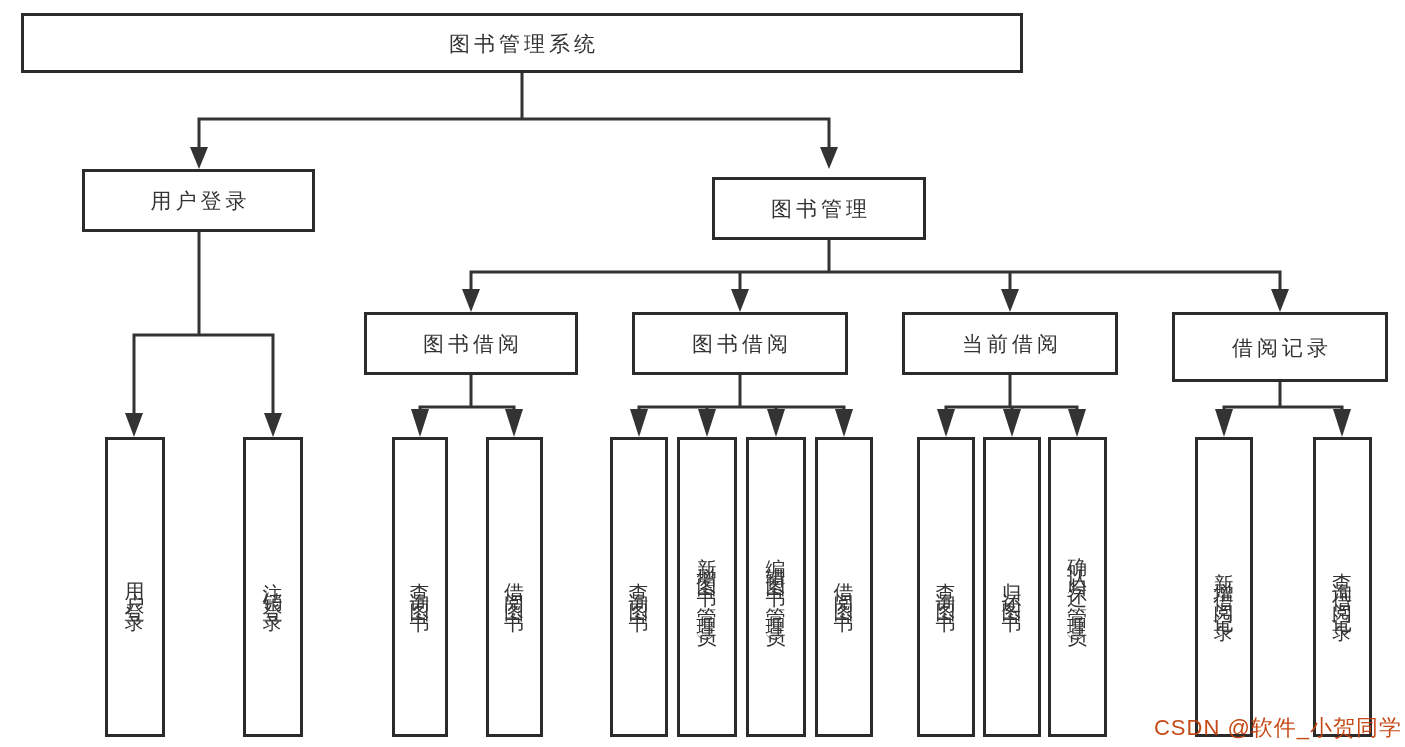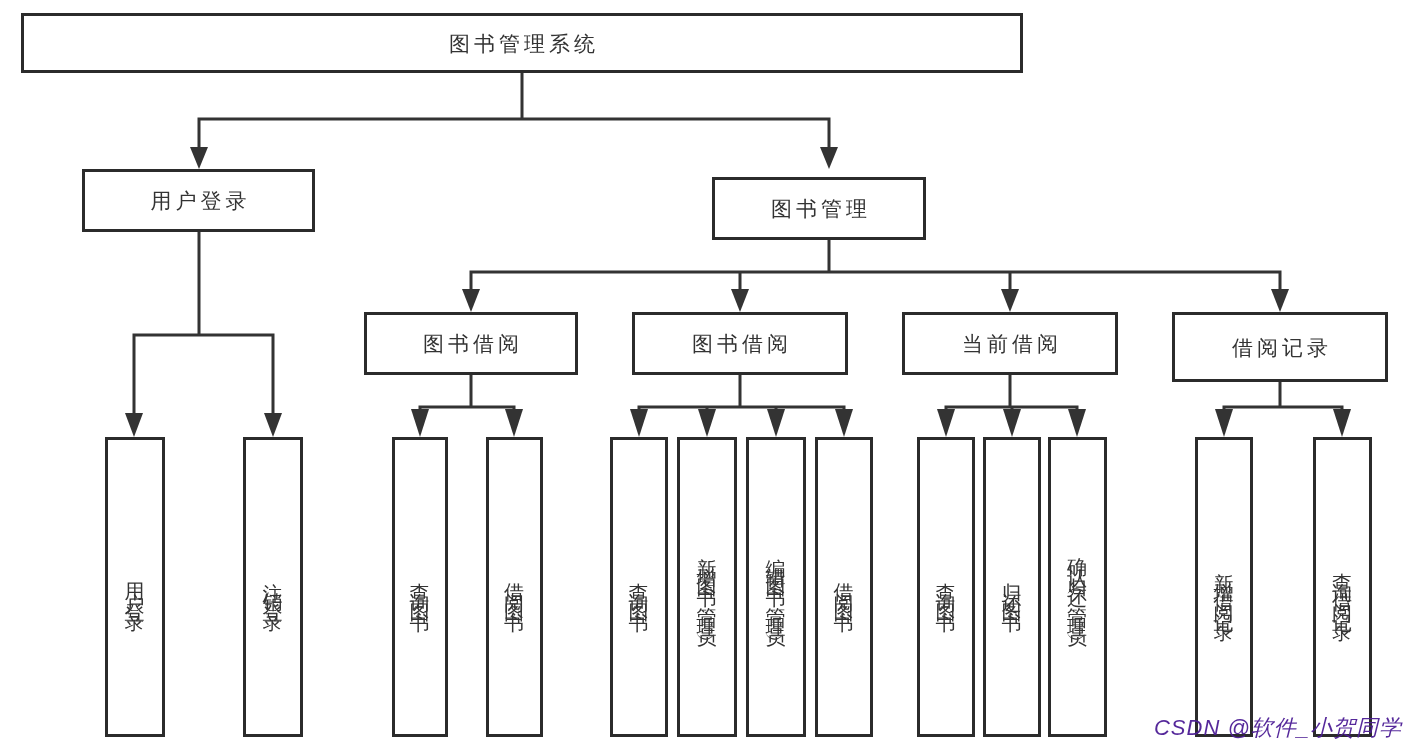--- a/index.html
+++ b/index.html
@@ -20,22 +20,22 @@
   }
   .v-label {
     writing-mode:vertical-rl; text-orientation:mixed;
     font-size:20px; line-height:1; letter-spacing:10px;
     white-space:nowrap;
   }
   .leaf { top:437px; height:300px; }
   #connectors { position:absolute; left:0; top:0; pointer-events:none; }
   #watermark {
     position:absolute; top:713px; right:3px;
-    font-size:22px; color:#4c1d95; letter-spacing:1px;
-    opacity:0.95; z-index:5; white-space:nowrap;font-style:italic;
+    font-size:22px; color:#c2410c; letter-spacing:1px;
+    opacity:0.95; z-index:5; white-space:nowrap;
   }
 </style>
 </head>
 <body>
 
 <div id="canvas">
 
   <svg id="connectors" width="1405" height="747" viewBox="0 0 1405 747">
     <g stroke="#333333" stroke-width="3" fill="none">
 

